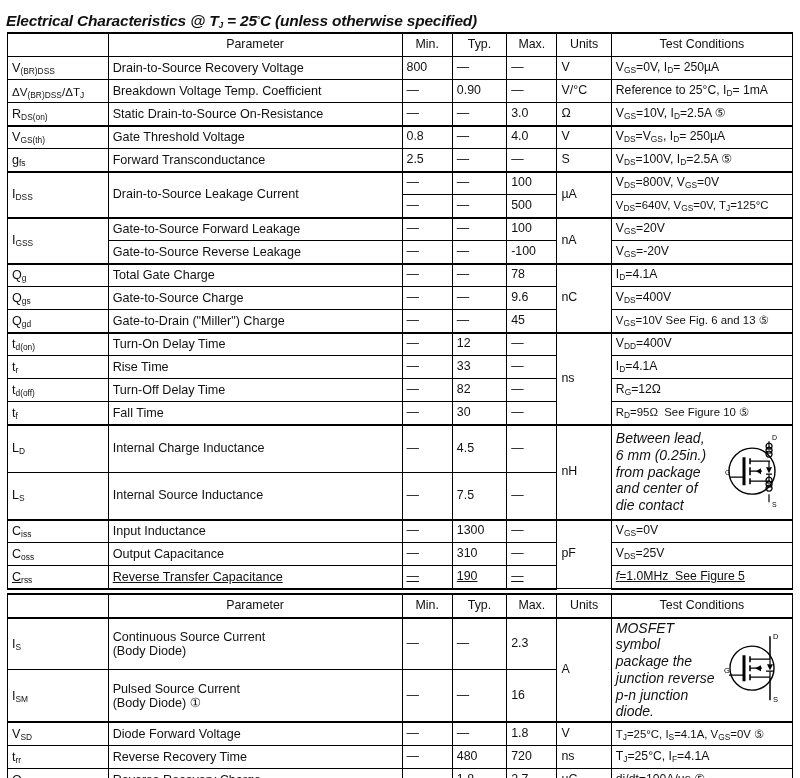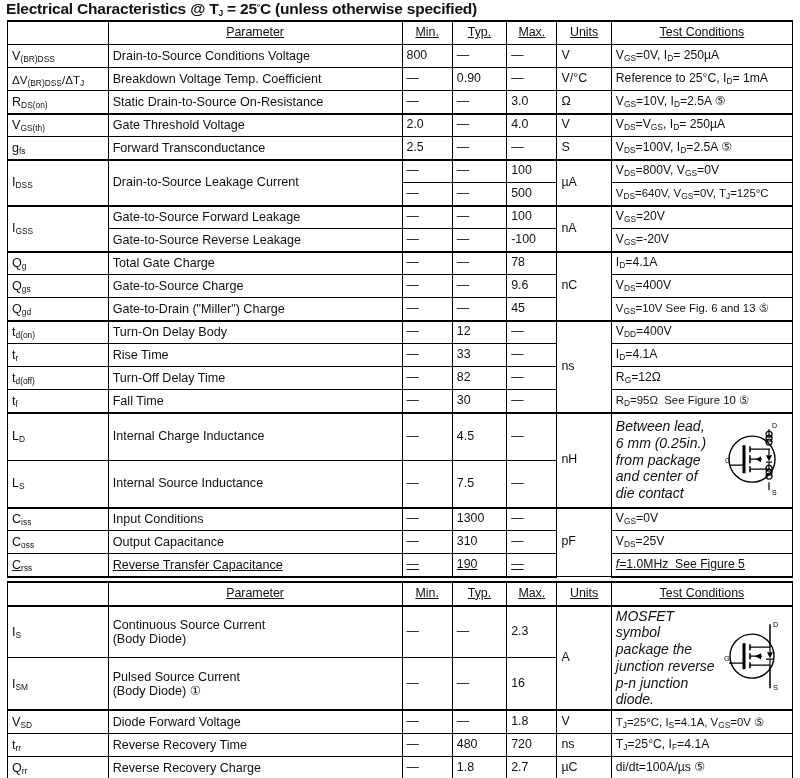--- a/index.html
+++ b/index.html
@@ -5,21 +5,21 @@
   html,body{margin:0;padding:0;background:#fff;}
   body{
     width:800px;height:778px;
     font-family:"Liberation Sans", sans-serif;
     color:#111;
     -webkit-font-smoothing:antialiased;
   }
   .page{position:relative;width:800px;height:778px;padding:0;box-sizing:border-box;}
   .sec-title{
     font-size:15.5px;font-weight:bold;letter-spacing:-0.2px;
-    margin:0 0 2px 6px;white-space:nowrap;
+    margin:12px 0 2px 6px;white-space:nowrap;font-style:italic;
   }
   table.ds{
     border-collapse:collapse;
     table-layout:fixed;
     width:786px;
     margin-left:7px;
     font-size:12.4px;
   }
   table.ds td,table.ds th{
     border:1px solid #000;
@@ -30,21 +30,21 @@
     overflow:hidden;
   }
   .c-sym{width:100px;}
   .c-par{width:292px;}
   .c-min{width:50px;text-align:center;}
   .c-typ{width:54px;text-align:center;}
   .c-max{width:50px;text-align:center;}
   .c-uni{width:54px;text-align:center;}
   .c-tc {width:180px;}
   thead td{text-align:center;}
-  .hdr td{height:20px;text-decoration:underline;}
+  .hdr td{height:20px;}
   .r{height:23px;}
   .sym{font-size:12.6px;white-space:nowrap;}
   .par{font-size:12.6px;white-space:nowrap;}
   .tc{font-size:12.2px;white-space:nowrap;}
   sub{font-size:8.4px;line-height:0;vertical-align:baseline;position:relative;top:2px;}
   sup{font-size:8.4px;line-height:0;vertical-align:baseline;position:relative;top:-4px;}
   .thick-top{border-top:2px solid #000 !important;}
   .thick-bot{border-bottom:2px solid #000 !important;text-decoration:underline;}
   .ctr{text-align:center;}
   .inducell{position:relative;padding-right:74px !important;}
@@ -83,21 +83,21 @@
         <td class="thick-top ctr">Typ.</td>
         <td class="thick-top ctr">Max.</td>
         <td class="thick-top ctr">Units</td>
         <td class="thick-top ctr">Test Conditions</td>
       </tr>
     </thead>
     <tbody>
 
       <tr class="r">
         <td class="sym">V<sub>(BR)DSS</sub></td>
-        <td class="par">Drain-to-Source Conditions Voltage</td>
+        <td class="par">Drain-to-Source Recovery Voltage</td>
         <td>800</td>
         <td>—</td>
         <td>—</td>
         <td>V</td>
         <td class="tc">V<sub>GS</sub>=0V, I<sub>D</sub>= 250µA</td>
       </tr>
 
       <tr class="r">
         <td class="sym" style="font-size:11.6px">ΔV<sub>(BR)DSS</sub>/ΔT<sub>J</sub></td>
         <td class="par">Breakdown Voltage Temp. Coefficient</td>
@@ -114,21 +114,21 @@
         <td>—</td>
         <td>—</td>
         <td>3.0</td>
         <td>Ω</td>
         <td class="tc">V<sub>GS</sub>=10V, I<sub>D</sub>=2.5A ⑤</td>
       </tr>
 
       <tr class="r">
         <td class="sym thick-top">V<sub>GS(th)</sub></td>
         <td class="par thick-top">Gate Threshold Voltage</td>
-        <td class="thick-top">2.0</td>
+        <td class="thick-top">0.8</td>
         <td class="thick-top">—</td>
         <td class="thick-top">4.0</td>
         <td class="thick-top">V</td>
         <td class="tc thick-top">V<sub>DS</sub>=V<sub>GS</sub>, I<sub>D</sub>= 250µA</td>
       </tr>
 
       <tr class="r">
         <td class="sym">g<sub>fs</sub></td>
         <td class="par">Forward Transconductance</td>
         <td>2.5</td>
@@ -192,21 +192,21 @@
         <td class="sym">Q<sub>gd</sub></td>
         <td class="par">Gate-to-Drain ("Miller") Charge</td>
         <td>—</td>
         <td>—</td>
         <td>45</td>
         <td class="tc" style="font-size:11.4px">V<sub>GS</sub>=10V See Fig. 6 and 13 ⑤</td>
       </tr>
 
       <tr class="r">
         <td class="sym thick-top">t<sub>d(on)</sub></td>
-        <td class="par thick-top">Turn-On Delay Body</td>
+        <td class="par thick-top">Turn-On Delay Time</td>
         <td class="thick-top">—</td>
         <td class="thick-top">12</td>
         <td class="thick-top">—</td>
         <td class="thick-top" rowspan="4">ns</td>
         <td class="tc thick-top">V<sub>DD</sub>=400V</td>
       </tr>
       <tr class="r">
         <td class="sym">t<sub>r</sub></td>
         <td class="par">Rise Time</td>
         <td>—</td>
@@ -283,21 +283,21 @@
       <tr>
         <td class="sym" style="height:44px">L<sub>S</sub></td>
         <td class="par">Internal Source Inductance</td>
         <td>—</td>
         <td>7.5</td>
         <td>—</td>
       </tr>
 
       <tr class="r">
         <td class="sym thick-top">C<sub>iss</sub></td>
-        <td class="par thick-top">Input Conditions</td>
+        <td class="par thick-top">Input Inductance</td>
         <td class="thick-top">—</td>
         <td class="thick-top">1300</td>
         <td class="thick-top">—</td>
         <td class="thick-top" rowspan="3">pF</td>
         <td class="tc thick-top">V<sub>GS</sub>=0V</td>
       </tr>
       <tr class="r">
         <td class="sym">C<sub>oss</sub></td>
         <td class="par">Output Capacitance</td>
         <td>—</td>

